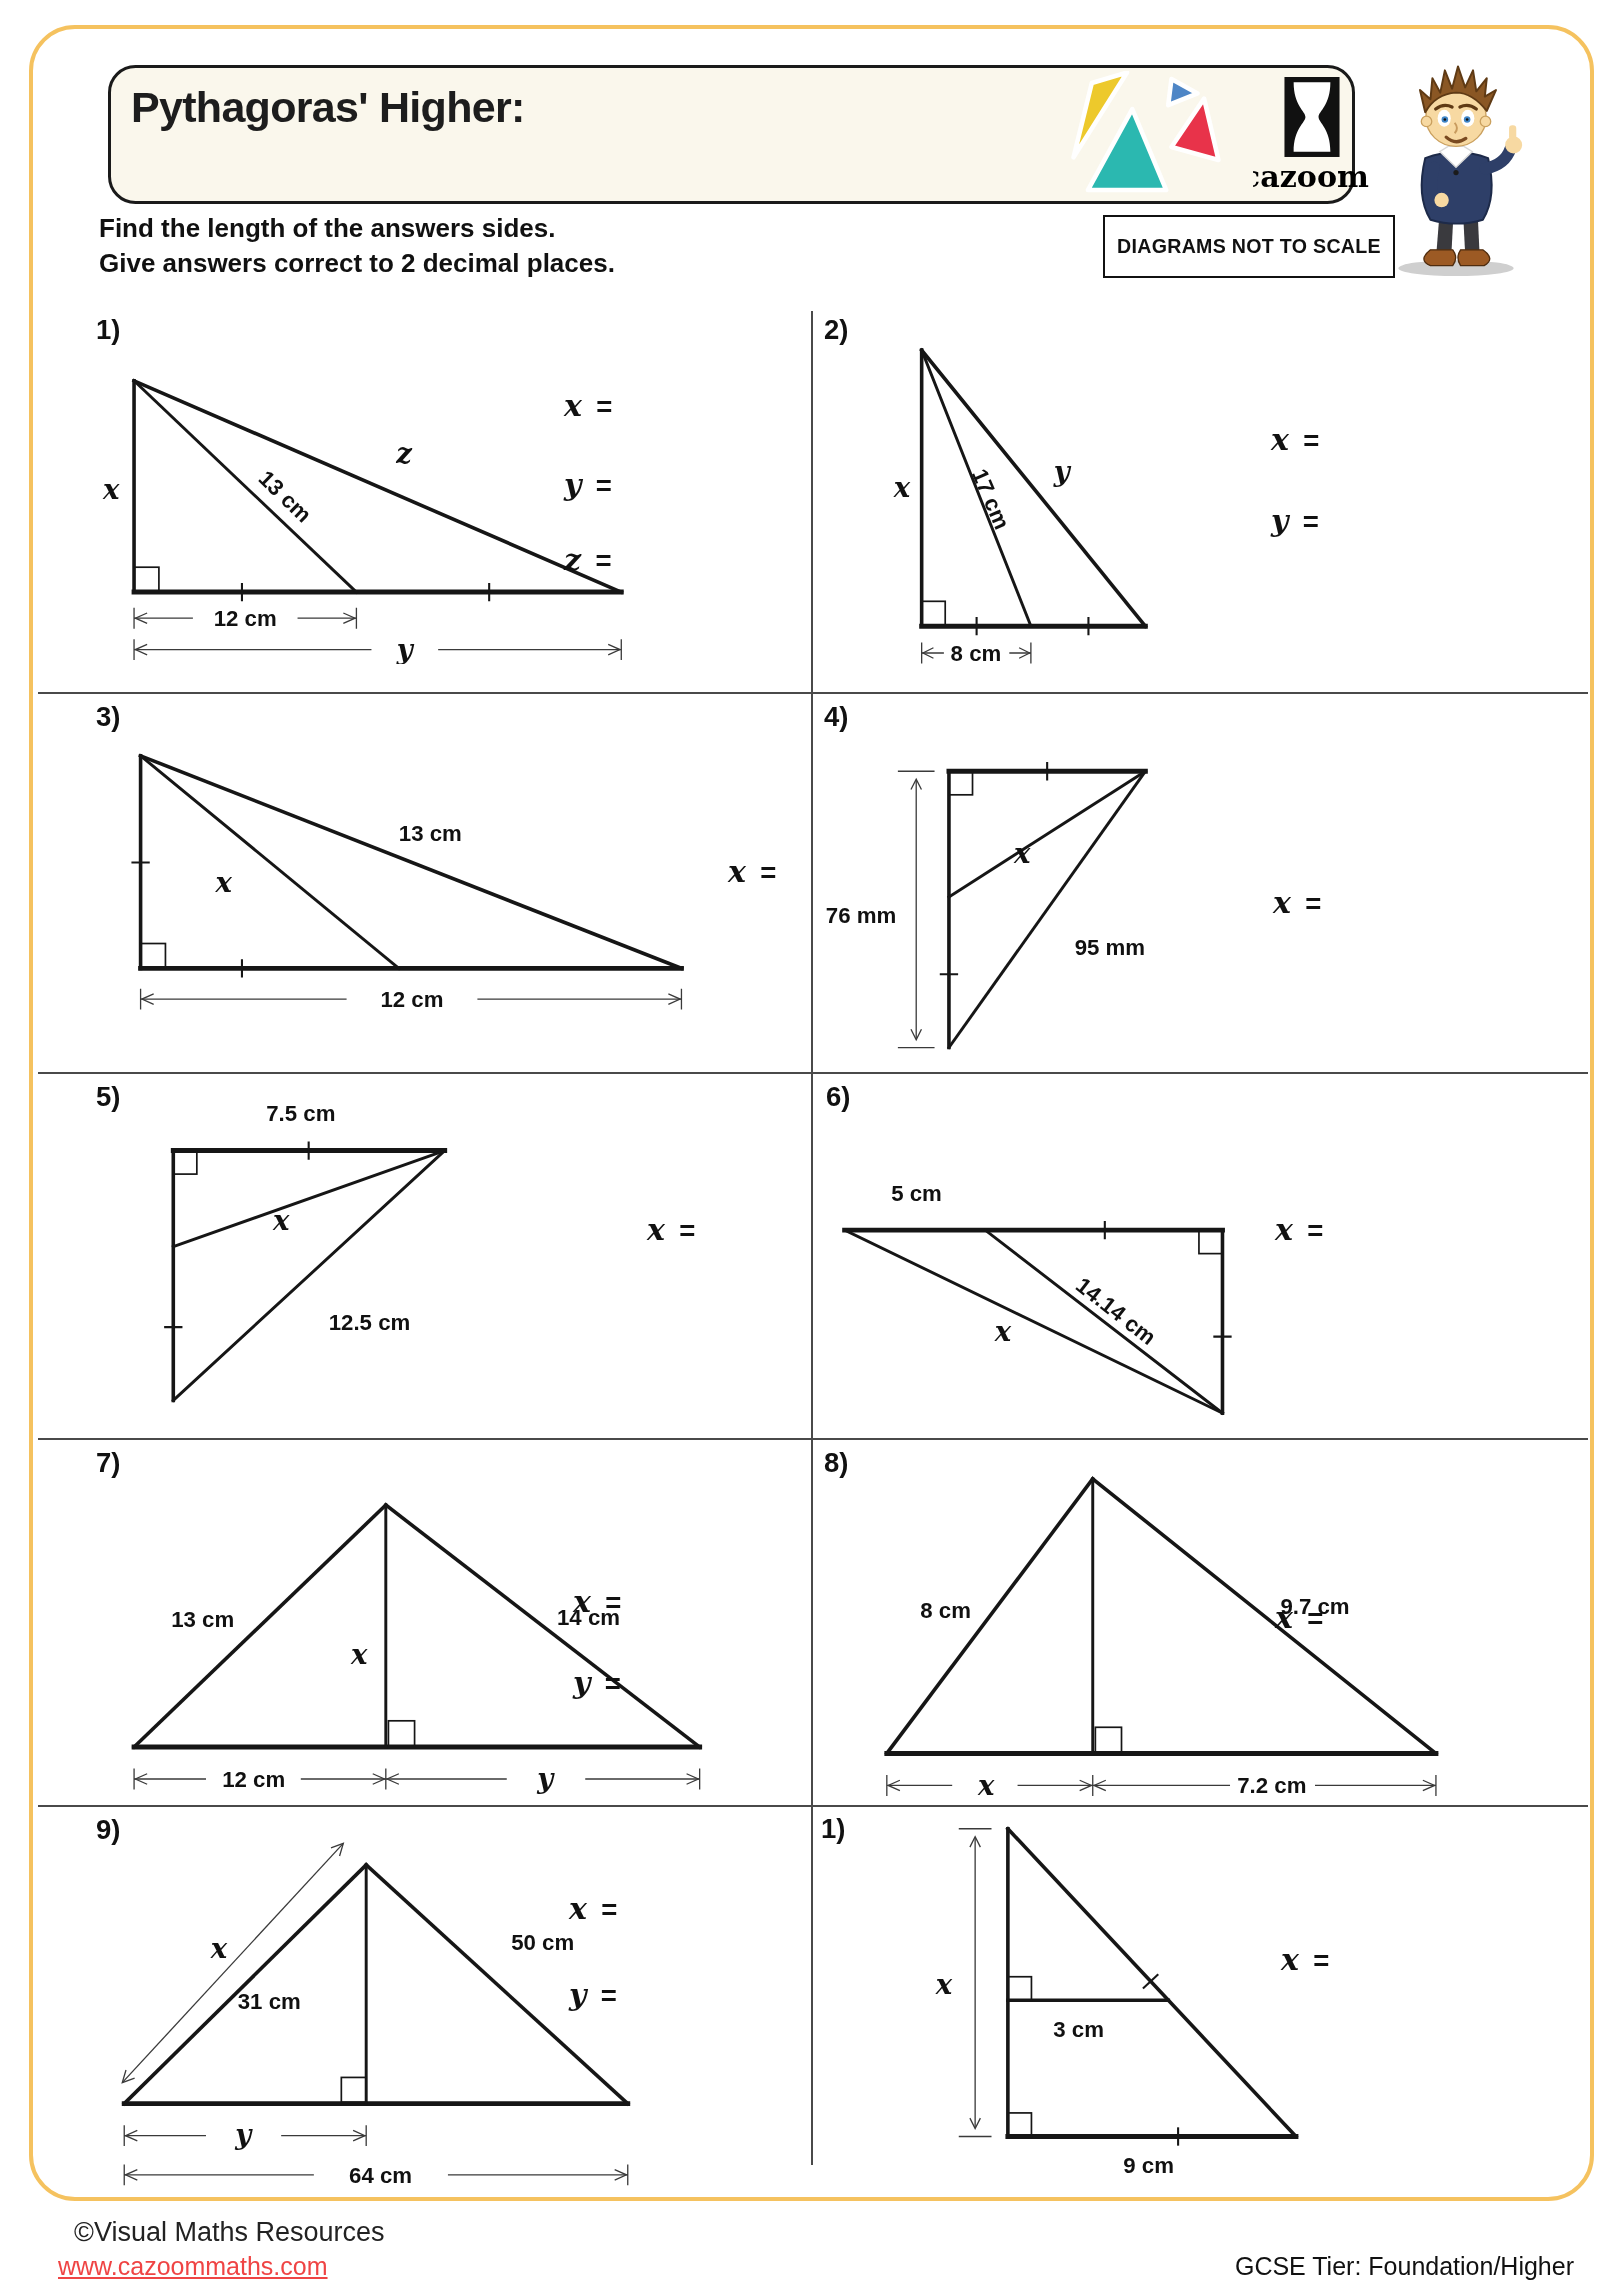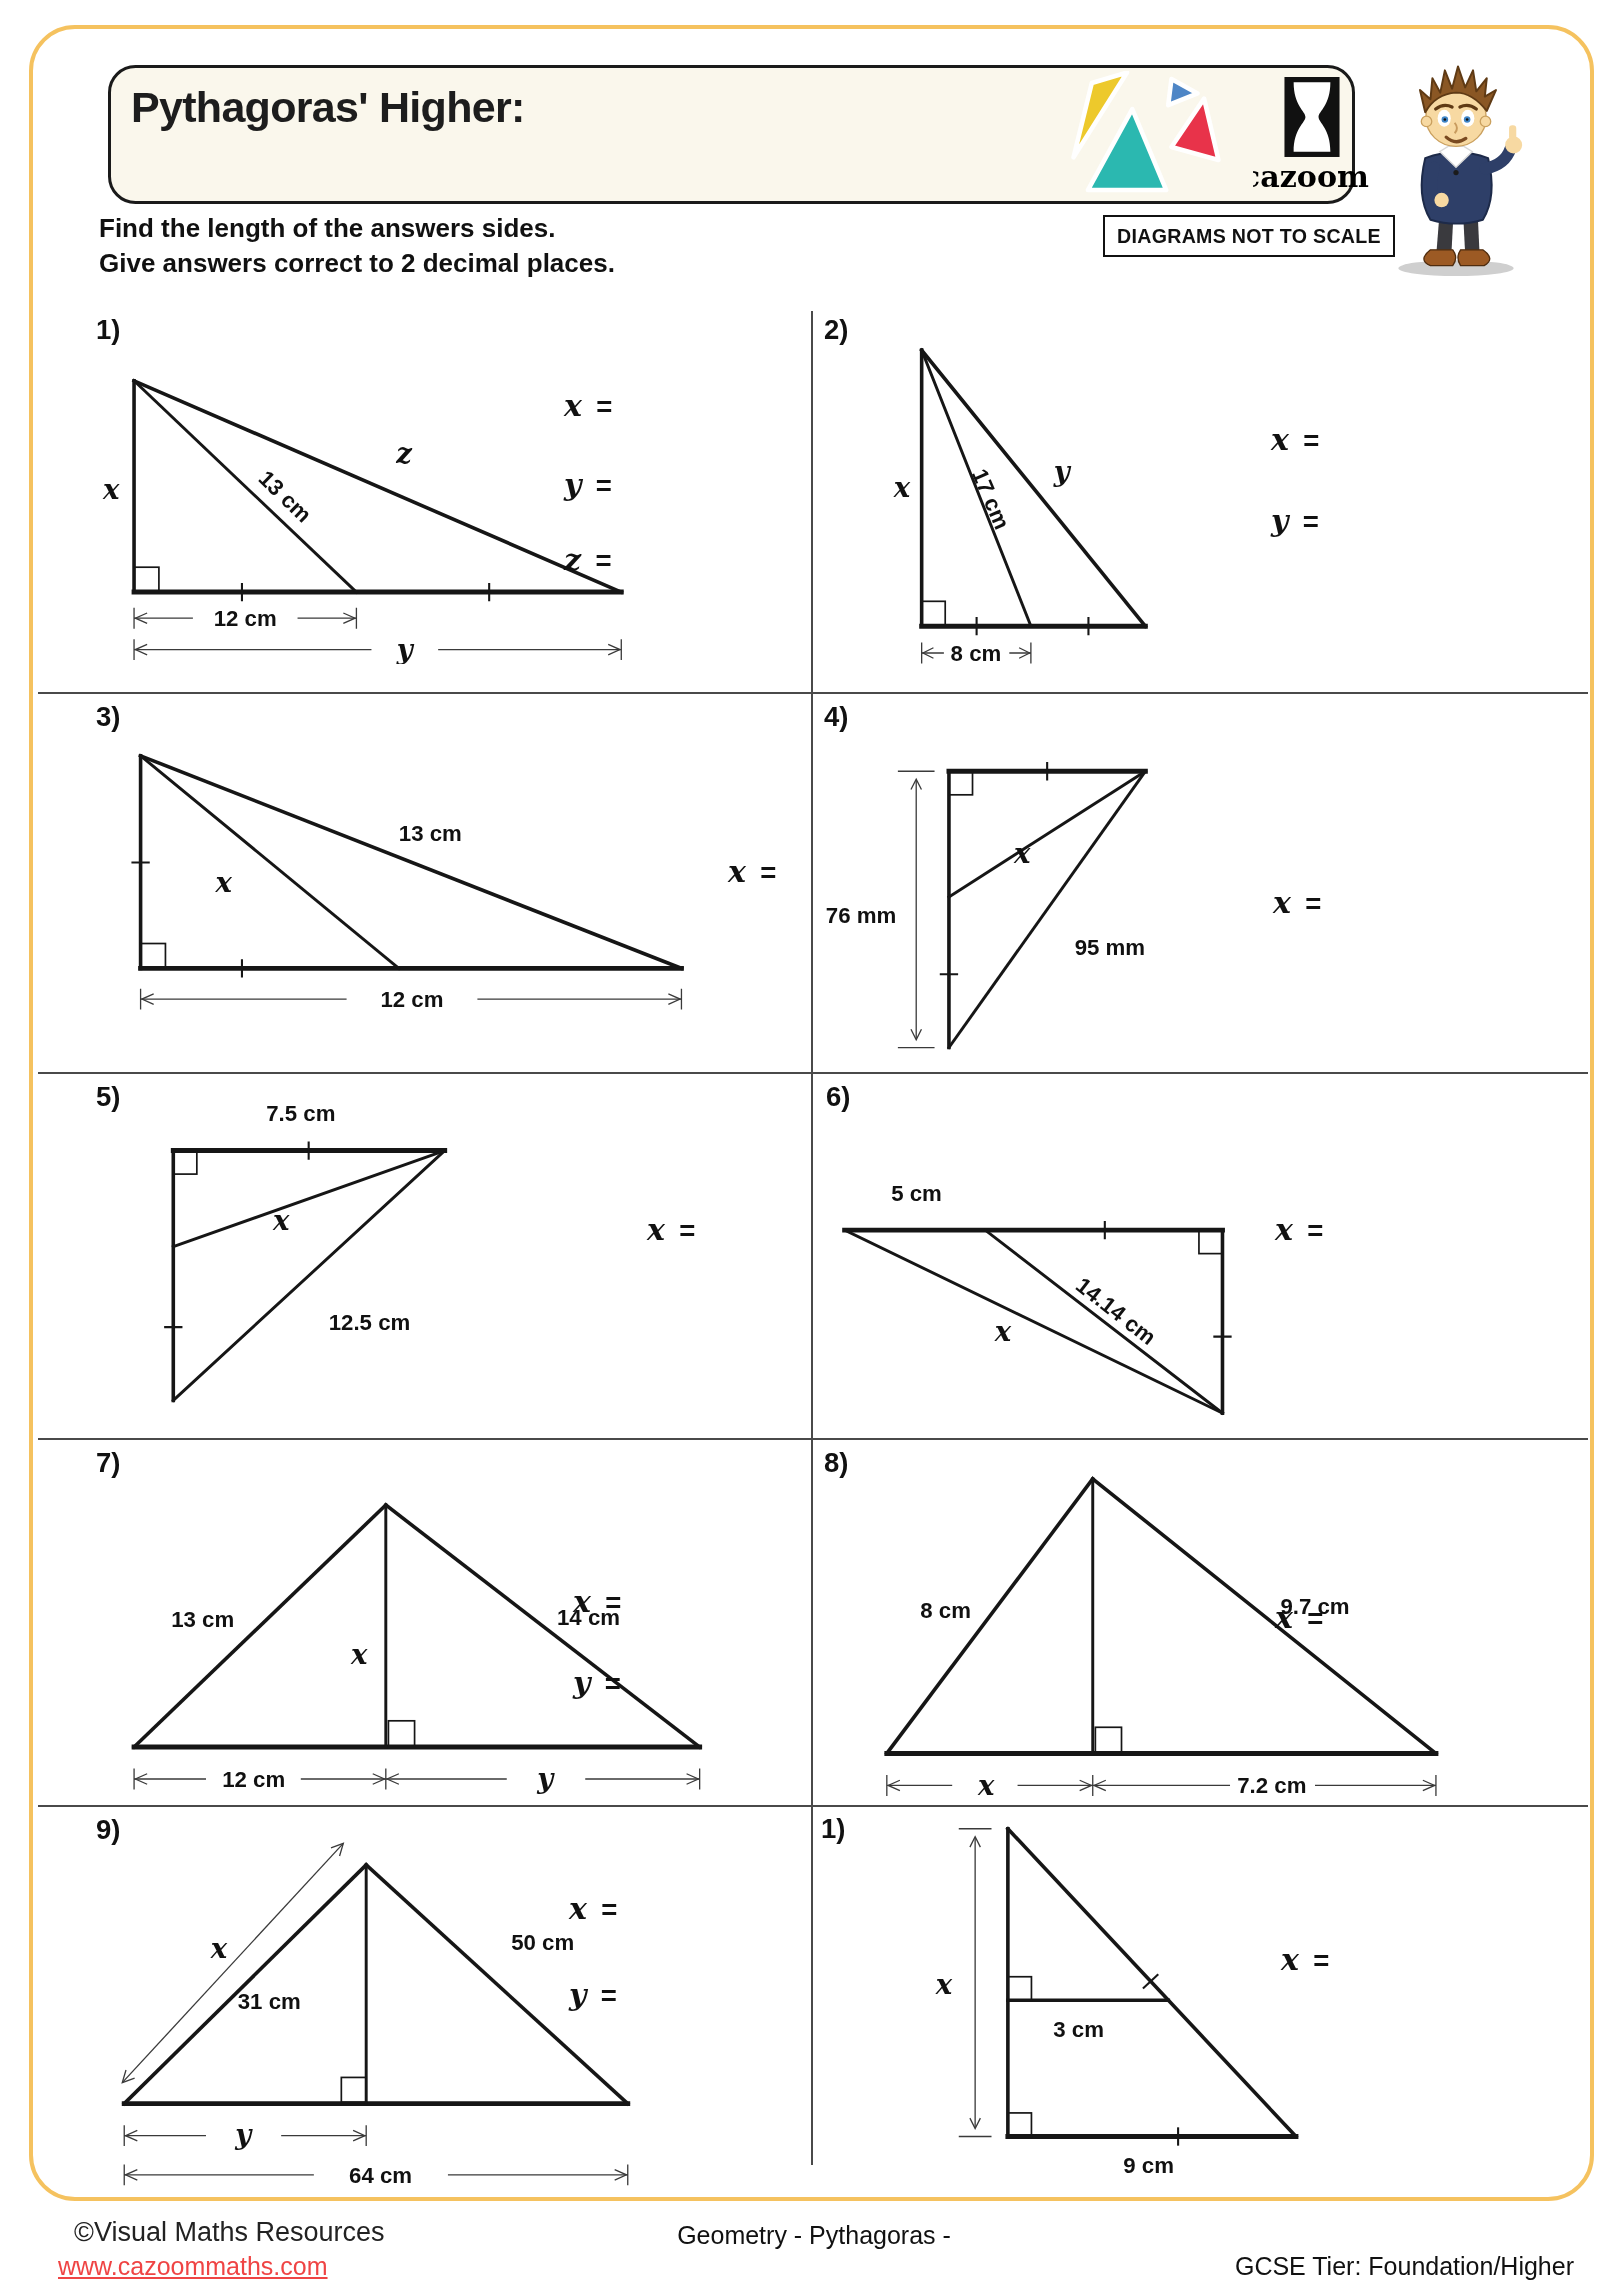--- a/index.html
+++ b/index.html
@@ -1,21 +1,21 @@
 <!DOCTYPE html>
 <html style="font-size:10.5px"><head>
 <meta charset="utf-8">
 <style>
   html,body{margin:0;padding:0;background:#fff;}
   body{width:1623px;height:2295px;position:relative;font-family:"Liberation Sans",sans-serif;color:#111;}
   .abs{position:absolute;}
   #page-border{left:29.4px;top:25px;width:1565px;height:2176px;border:4.6px solid #F5C25F;border-radius:46px;box-sizing:border-box;}
   #title-box{left:108px;top:65px;width:1247px;height:139px;background:#FAF7EC;border:3.3px solid #1a1a1a;border-radius:27.5px;box-sizing:border-box;}
   #title-text{left:131px;top:77px;font-size:43px;font-weight:bold;line-height:61px;color:#1d1d1d;letter-spacing:-0.7px;}
-  #notice-box{left:1103px;top:215px;width:292px;height:42px;border:2.6px solid #111;box-sizing:border-box;display:flex;align-items:center;justify-content:center;background:#fff;}
+  #notice-box{left:1103px;top:215px;width:292px;height:63px;border:2.6px solid #111;box-sizing:border-box;display:flex;align-items:center;justify-content:center;background:#fff;}
   #notice-box span{font-size:19.6px;font-weight:bold;letter-spacing:0.3px;}
   #instructions{left:99px;top:211px;font-size:26px;font-weight:bold;line-height:35px;}
   .pnum{position:absolute;font-size:27.5px;font-weight:bold;}
   .answer{position:absolute;display:flex;align-items:baseline;gap:14.4px;}
   .answer .av{font-family:"DejaVu Serif",serif;font-style:italic;font-weight:bold;font-size:30px;}
   .answer .eq{font-weight:bold;font-size:27.5px;}
   .hline{position:absolute;left:38px;width:1550px;height:2px;background:#4a4a4a;}
   #vline{left:811px;top:311px;width:2px;height:1854px;background:#4a4a4a;}
   svg .m{stroke:#161616;fill:none;stroke-linecap:square;}
   svg .w5{stroke-width:5.5px;} svg .w7{stroke-width:7.5px;} svg .w4{stroke-width:4.5px;}
@@ -361,16 +361,15 @@
   </g>
 </svg>
 <div class="answer" style="left:1281px;top:1942px">
     <span class="av">x</span>
     <span class="eq">=</span>
   </div>
 
 <div class="abs" id="footer-left1">©Visual Maths Resources</div>
 <div class="abs" id="footer-left2"><a href="#">www.cazoommaths.com</a></div>
 <div class="abs" id="footer-center">
-  <div>Geometry - Pythagoras -</div>
 </div>
 <div class="abs" id="footer-right">GCSE Tier: Foundation/Higher</div>
 
 
 </body></html>

